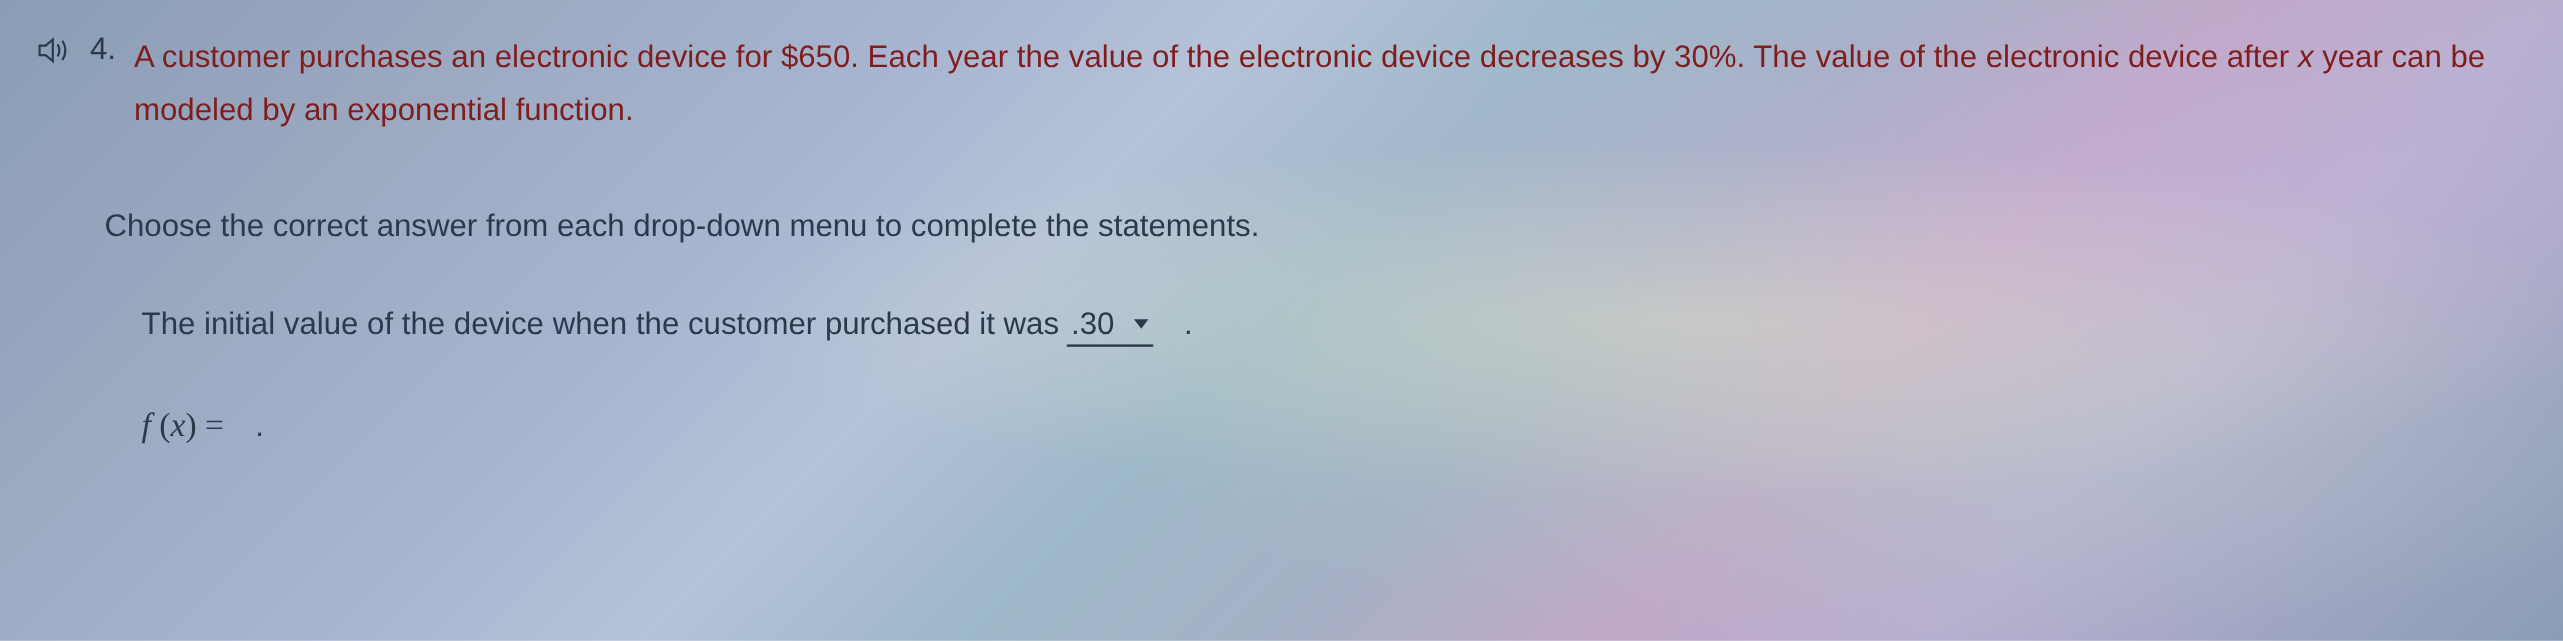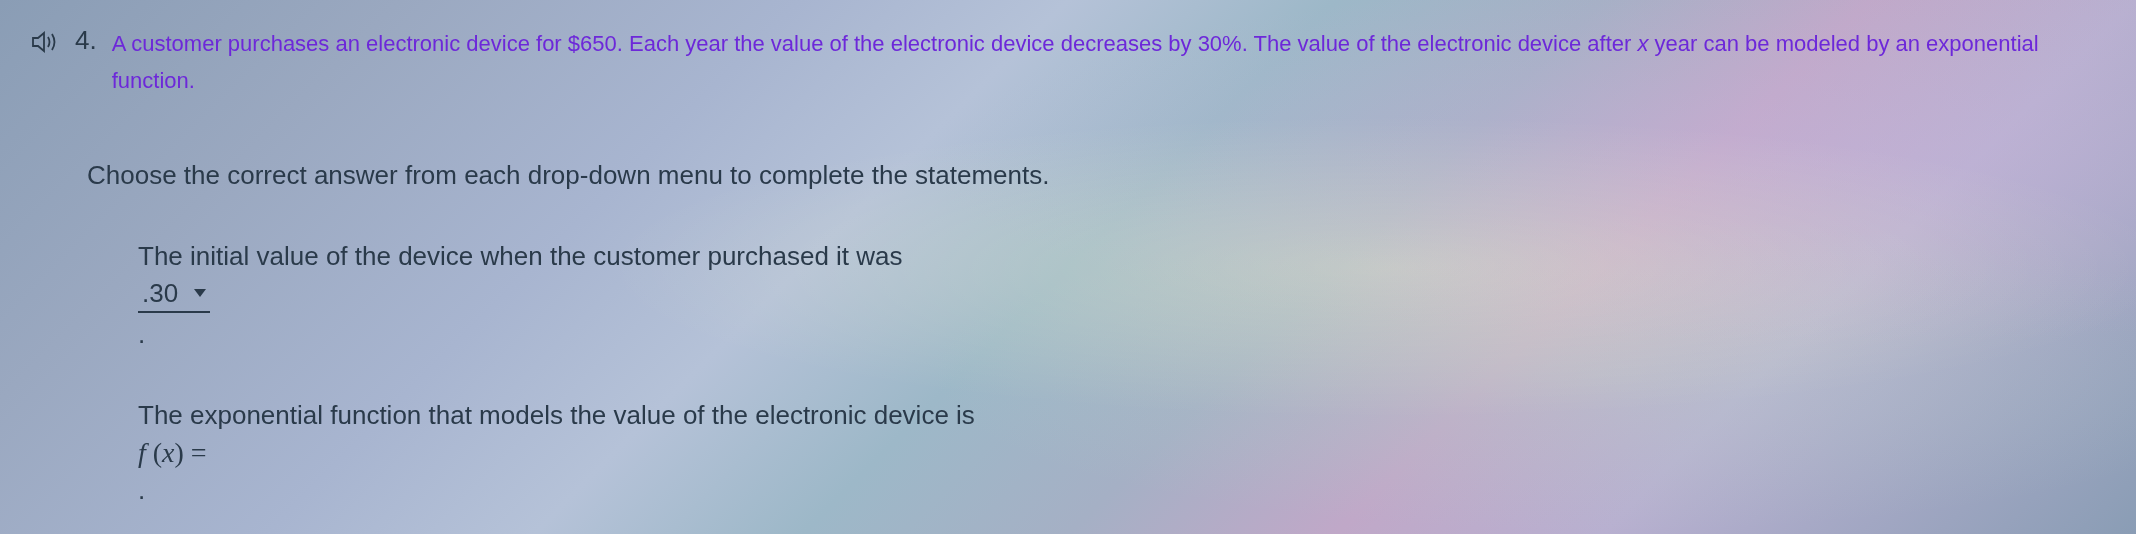--- a/index.html
+++ b/index.html
@@ -50,39 +50,38 @@
       flex-shrink: 0;
       margin-top: 4px;
     }
     .question-number {
       font-size: 26px;
       color: #2a3a4a;
       flex-shrink: 0;
     }
     .question-content {
       flex: 1;
-      font-size: 22px;
+      font-size: 26px;
       line-height: 1.7;
-      color: #6d28d9;
+      color: #7f1d1d;
     }
     .italic {
       font-style: italic;
     }
     .statement-row {
       margin-top: 50px;
       margin-left: 88px;
       font-size: 26px;
       color: #2a3a4a;
       position: relative;
       z-index: 1;
       display: flex;
       align-items: baseline;
       flex-wrap: wrap;
       gap: 6px;
-      flex-direction: column;
     }
     .instruction-row {
       margin-top: 60px;
       margin-left: 57px;
       font-size: 26px;
       color: #2a3a4a;
       position: relative;
       z-index: 1;
     }
     .dropdown {
@@ -142,18 +141,17 @@
 <div class="statement-row">
   <span>The initial value of the device when the customer purchased it was</span>
   <span class="dropdown">
     <span>.30</span>
     <span class="dropdown-chevron"></span>
   </span>
   <span class="period">.</span>
 </div>
 
 <div class="statement-row">
-  <span>The exponential function that models the value of the electronic device is</span>
   <span class="math">
     <span>f</span><span class="math-upright"> (</span><span>x</span><span class="math-upright">) = </span>
   </span>
   <span class="period">.</span>
 </div>
 
 </body></html>

